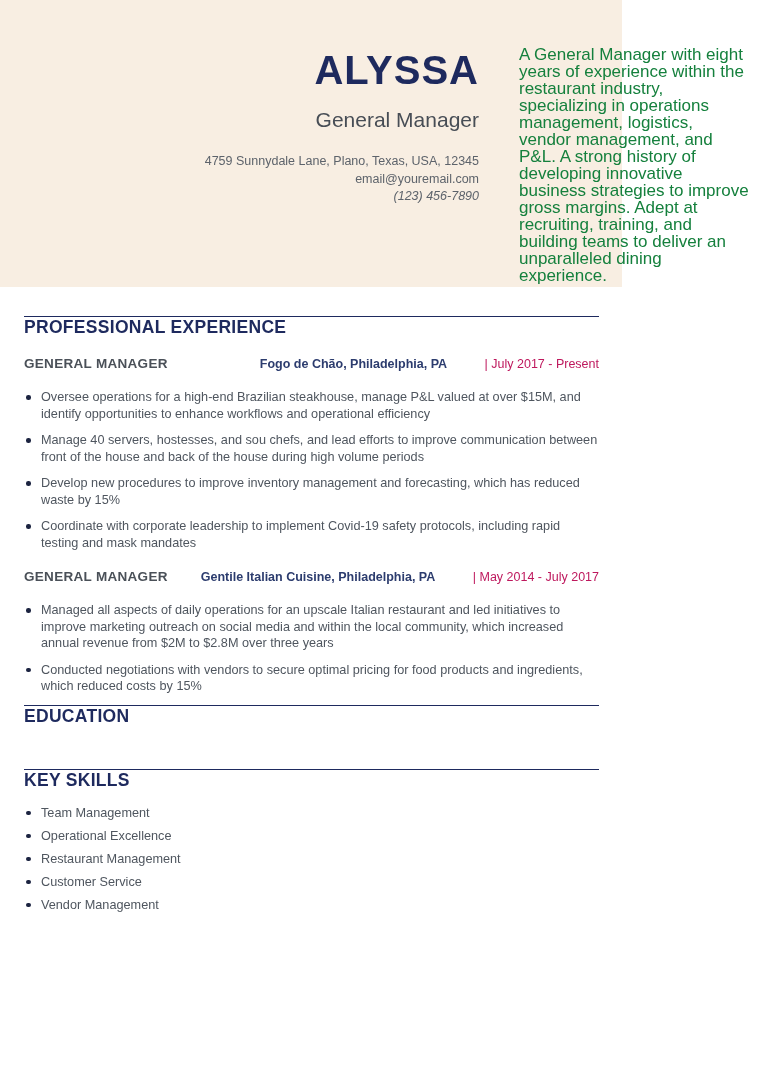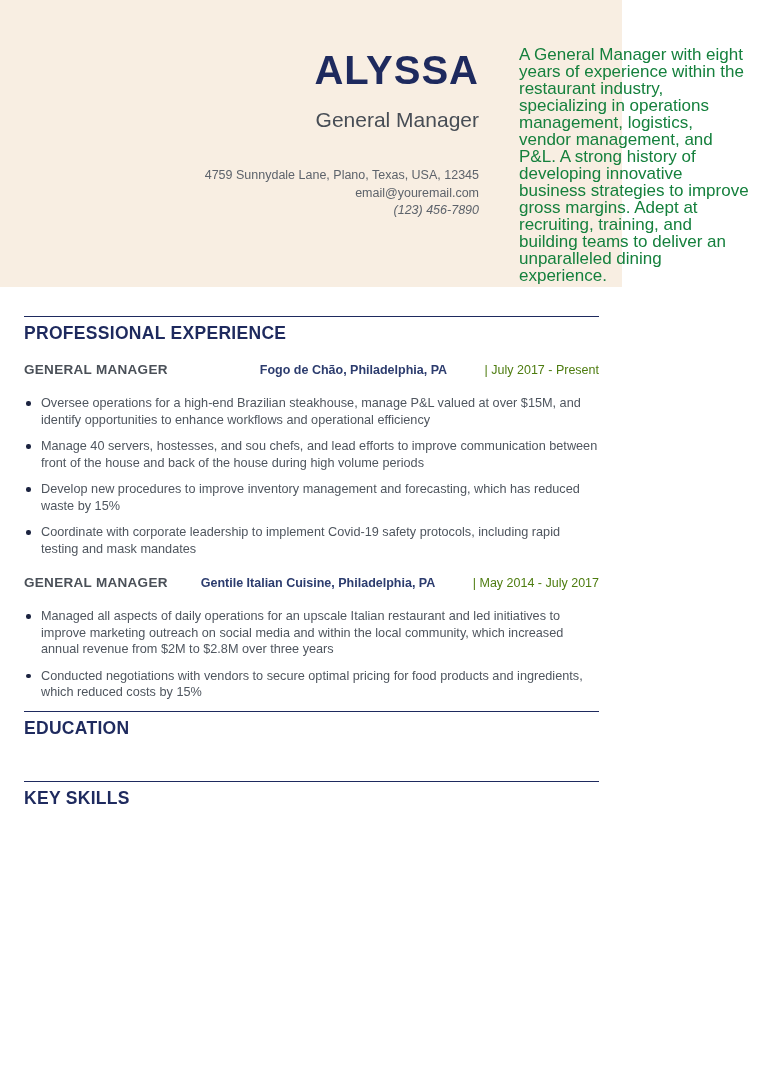--- a/index.html
+++ b/index.html
@@ -19,38 +19,38 @@
     padding: 46px 23px 0 24px;
   }
   .header-left {
     width: 455px;
     text-align: right;
     flex: none;
   }
   .name { color: #1e2a5e; font-size: 40px; font-weight: 700; line-height: 49px; letter-spacing: 1px; }
   .name span { display: block; }
   .header-job-title { color: #474d55; font-size: 21px; font-weight: 400; margin-top: 13px; }
-  .contact { margin-top: 35px; color: #5d636b; font-size: 12.5px; line-height: 17.5px; }
+  .contact { margin-top: 21px; color: #5d636b; font-size: 12.5px; line-height: 17.5px; }
   .contact .phone { font-style: italic; text-align: right; }
   .header-right { width: 230px; margin-left: 40px; flex: none; }
   .summary { color: #15803d; font-size: 17px; line-height: 17px; }
 
   
   .body { padding: 29px 23px 0 24px; }
   .rule { border: none; border-top: 1.5px solid #1e2a5e; height: 0; }
   .section-heading {
     color: #1e2a5e; font-size: 17.5px; font-weight: 700;
-    letter-spacing: 0.3px; margin-top: 6px;
+    letter-spacing: 0.3px; 
   }
 
   .job-row { display: flex; justify-content: space-between; align-items: flex-start; margin-top: 15px; }
   .job-title-h { color: #4a5058; font-size: 13.5px; font-weight: 700; letter-spacing: 0.3px; line-height: 22px; }
   .job-meta { text-align: right; white-space: nowrap; font-size: 12.5px; line-height: 22px; }
   .company { color: #2c3c6e; font-weight: 700; }
-  .dates { color: #4d7c0f; font-weight: 400; margin-left: 4px; padding-left: 30px; }
+  .dates { color: #be185d; font-weight: 400; margin-left: 4px; padding-left: 30px; }
 
   ul.bullets { list-style: none; margin-top: 14px; }
   ul.bullets li {
     position: relative;
     padding-left: 17px;
     color: #4f565f;
     font-size: 12.7px;
     line-height: 16.5px;
     margin-bottom: 10px;
   }
@@ -132,16 +132,23 @@
     </section>
 
     <section class="section-education">
       <hr class="rule">
       <h2 class="section-heading">EDUCATION</h2>
     </section>
 
     <section class="section-skills">
       <hr class="rule">
       <h2 class="section-heading">KEY SKILLS</h2>
+      <ul class="bullets skills">
+        <li>Team Management</li>
+        <li>Operational Excellence</li>
+        <li>Restaurant Management</li>
+        <li>Customer Service</li>
+        <li>Vendor Management</li>
+      </ul>
     </section>
 
   </main>
 </div>
 
 </body></html>

